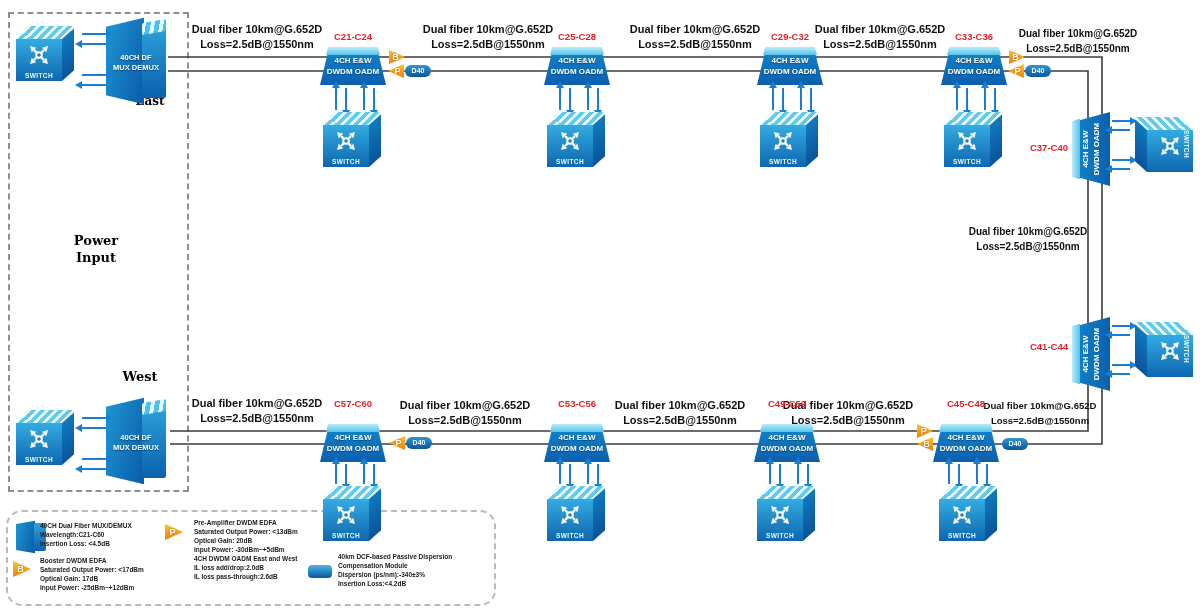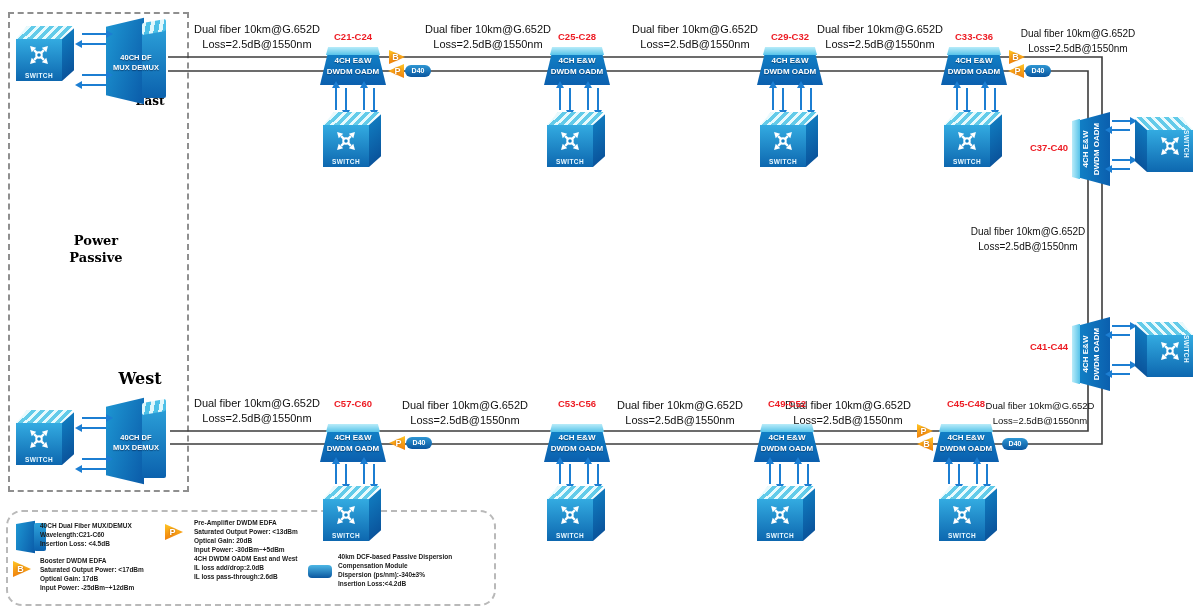--- a/index.html
+++ b/index.html
@@ -6,21 +6,21 @@
   #canvas{position:relative;width:1200px;height:609px;background:#fff;overflow:hidden;
           font-family:"Liberation Sans",sans-serif}
   
   .dcbox{position:absolute;left:8px;top:12px;width:177px;height:476px;border:2px dashed #8f8f8f;z-index:0}
   .lg{position:absolute;left:6px;top:510px;width:486px;height:92px;border:2px dashed #b9b9b9;border-radius:16px;z-index:2}
   
   .fibers{position:absolute;left:0;top:0;z-index:1}
   
   .ser{position:absolute;font-family:"DejaVu Serif",serif;font-weight:700;color:#000;text-align:center;z-index:3}
   
-  .fl{position:absolute;width:220px;text-align:center;font-weight:400;font-size:11px;line-height:14.5px;color:#101010;z-index:3}
+  .fl{position:absolute;width:220px;text-align:center;font-weight:700;font-size:11px;line-height:14.5px;color:#101010;z-index:3}
   .fl.s{font-size:10px;line-height:15px;width:200px}
   .fl.xs{font-size:9.5px;line-height:15px}
   
   .cl{position:absolute;width:70px;text-align:center;color:#ed1c24;font-weight:700;font-size:9.5px;z-index:3}
   .cl.rt{width:66px;text-align:right}
   
   .sw{position:absolute;width:60px;height:57px;z-index:5}
   .sw .cube{position:absolute;inset:0}
   .sw .cube i{position:absolute;display:block}
   .sw .ctop{left:0;top:0;width:46px;height:13px;transform:skewX(-41deg);transform-origin:0 100%;
@@ -99,24 +99,24 @@
 <div id="canvas">
 
   <svg class="fibers" width="1200" height="609">
     <path d="M168 57H1102V444H170" fill="none" stroke="#3c3c3c" stroke-width="1.6"></path>
     <path d="M168 71H1088V431H170" fill="none" stroke="#3c3c3c" stroke-width="1.6"></path>
   </svg>
 
   <div class="dcbox"></div>
   <div class="ser" style="left:58px;top:232px;width:76px;font-size:13px;line-height:17px">
     <div>Power</div>
-      <div>Passive</div>
+      <div>Input</div>
   </div>
   <div class="ser" style="left:120px;top:94px;width:60px;font-size:12px">East</div>
-  <div class="ser" style="left:110px;top:369px;width:60px;font-size:16px">West</div>
+  <div class="ser" style="left:110px;top:369px;width:60px;font-size:13px">West</div>
 
   <div class="sw" style="left:16px;top:26px">
     <div class="cube">
         <i class="ctop"></i>
         <i class="cside"></i>
         <i class="cfront"></i>
       </div>
     <svg class="swicon" viewBox="0 0 32 32">
         <g stroke="#fff" stroke-width="2.8" fill="none">
           <path d="M10 10L22 22M22 10L10 22"></path>

